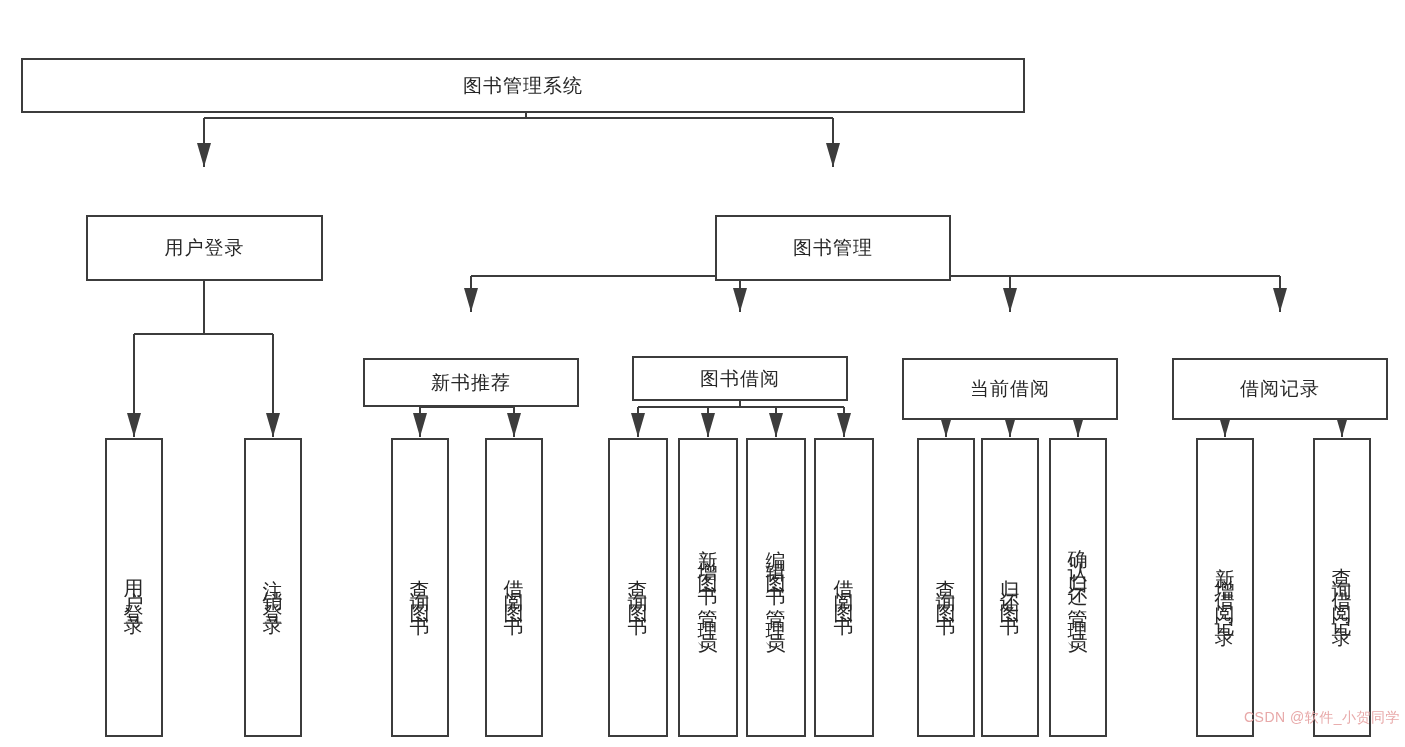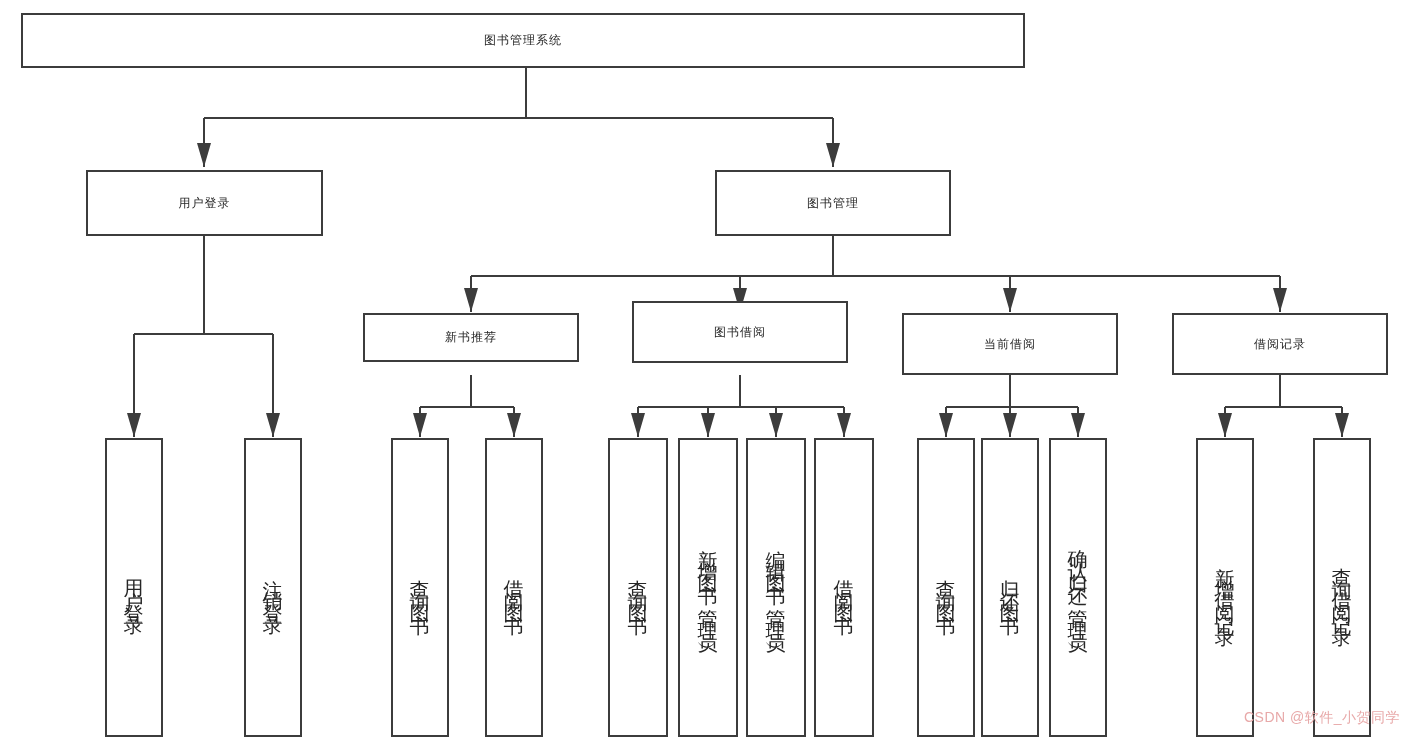--- a/index.html
+++ b/index.html
@@ -23,24 +23,25 @@
     width:1405px;height:747px;
   }
   .node{
     position:absolute;
     background:#ffffff;
     border:2px solid var(--line);
     display:flex;
     align-items:center;
     justify-content:center;
     color:var(--text);
-    font-size:12px;
+    font-size:19px;
     letter-spacing:1px;
     white-space:nowrap;
     z-index:2;
+    margin-top:45px;
   }
   .leaf{
     position:absolute;
     background:#ffffff;
     border:2px solid var(--line);
     display:flex;
     align-items:center;
     justify-content:center;
     z-index:2;
   }
@@ -119,21 +120,21 @@
   <div class="node" style="left:86px;top:170px;width:237px;height:66px">
     <span>用户登录</span>
   </div>
   <div class="node" style="left:715px;top:170px;width:236px;height:66px">
     <span>图书管理</span>
   </div>
 
   <div class="node" style="left:363px;top:313px;width:216px;height:49px">
     <span>新书推荐</span>
   </div>
-  <div class="node" style="left:632px;top:301px;width:216px;height:62px">
+  <div class="node" style="left:632px;top:311px;width:216px;height:45px">
     <span>图书借阅</span>
   </div>
   <div class="node" style="left:1172px;top:313px;width:216px;height:62px">
     <span>借阅记录</span>
   </div>
   <div class="node" style="left:902px;top:313px;width:216px;height:62px">
     <span>当前借阅</span>
   </div>
 
   <div class="leaf" style="left:105px;top:438px;width:58px;height:299px">

